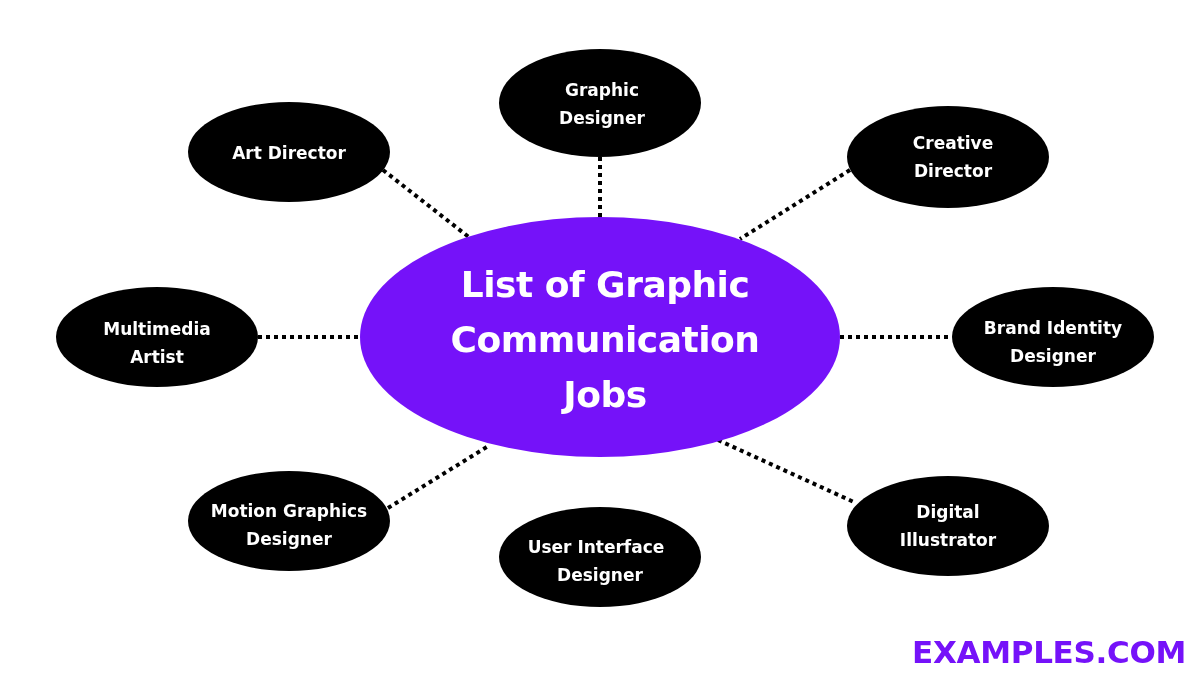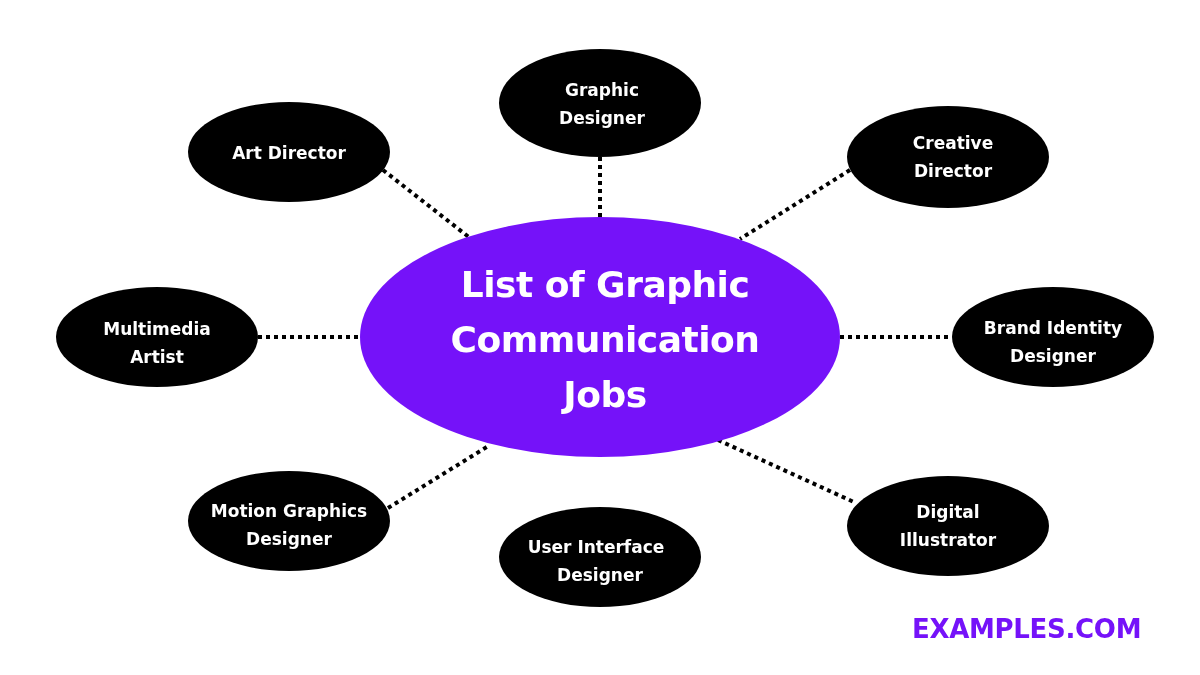--- a/index.html
+++ b/index.html
@@ -2,22 +2,22 @@
 <html><head>
   <meta charset="utf-8">
   <style>
     html, body { margin: 0; padding: 0; background: #ffffff; }
     body { width: 1200px; height: 675px; overflow: hidden; position: relative; }
     svg { position: absolute; left: 0; top: 0; }
     .node-text { font-family: "DejaVu Sans", sans-serif; font-weight: bold; fill: #ffffff; font-size: 17px; }
     .center-text { font-family: "DejaVu Sans", sans-serif; font-weight: bold; fill: #ffffff; font-size: 36px; letter-spacing: -0.5px; }
     .connector { stroke: #000000; stroke-width: 4; stroke-dasharray: 4 4; fill: none; }
     .watermark {
-      position: absolute; left: 912px; top: 614px;
-      font-family: "DejaVu Sans", sans-serif; font-weight: bold; font-size: 26px;
+      position: absolute; left: 912px; top: 634px;
+      font-family: "DejaVu Sans", sans-serif; font-weight: bold; font-size: 31px;
       color: #7512F9; letter-spacing: -0.3px;
     }
   </style>
 </head>
 <body>
 
 <svg width="1200" height="675" viewBox="0 0 1200 675">
 
   <g>
     <line class="connector" x1="600" y1="157" x2="600" y2="217"></line>

